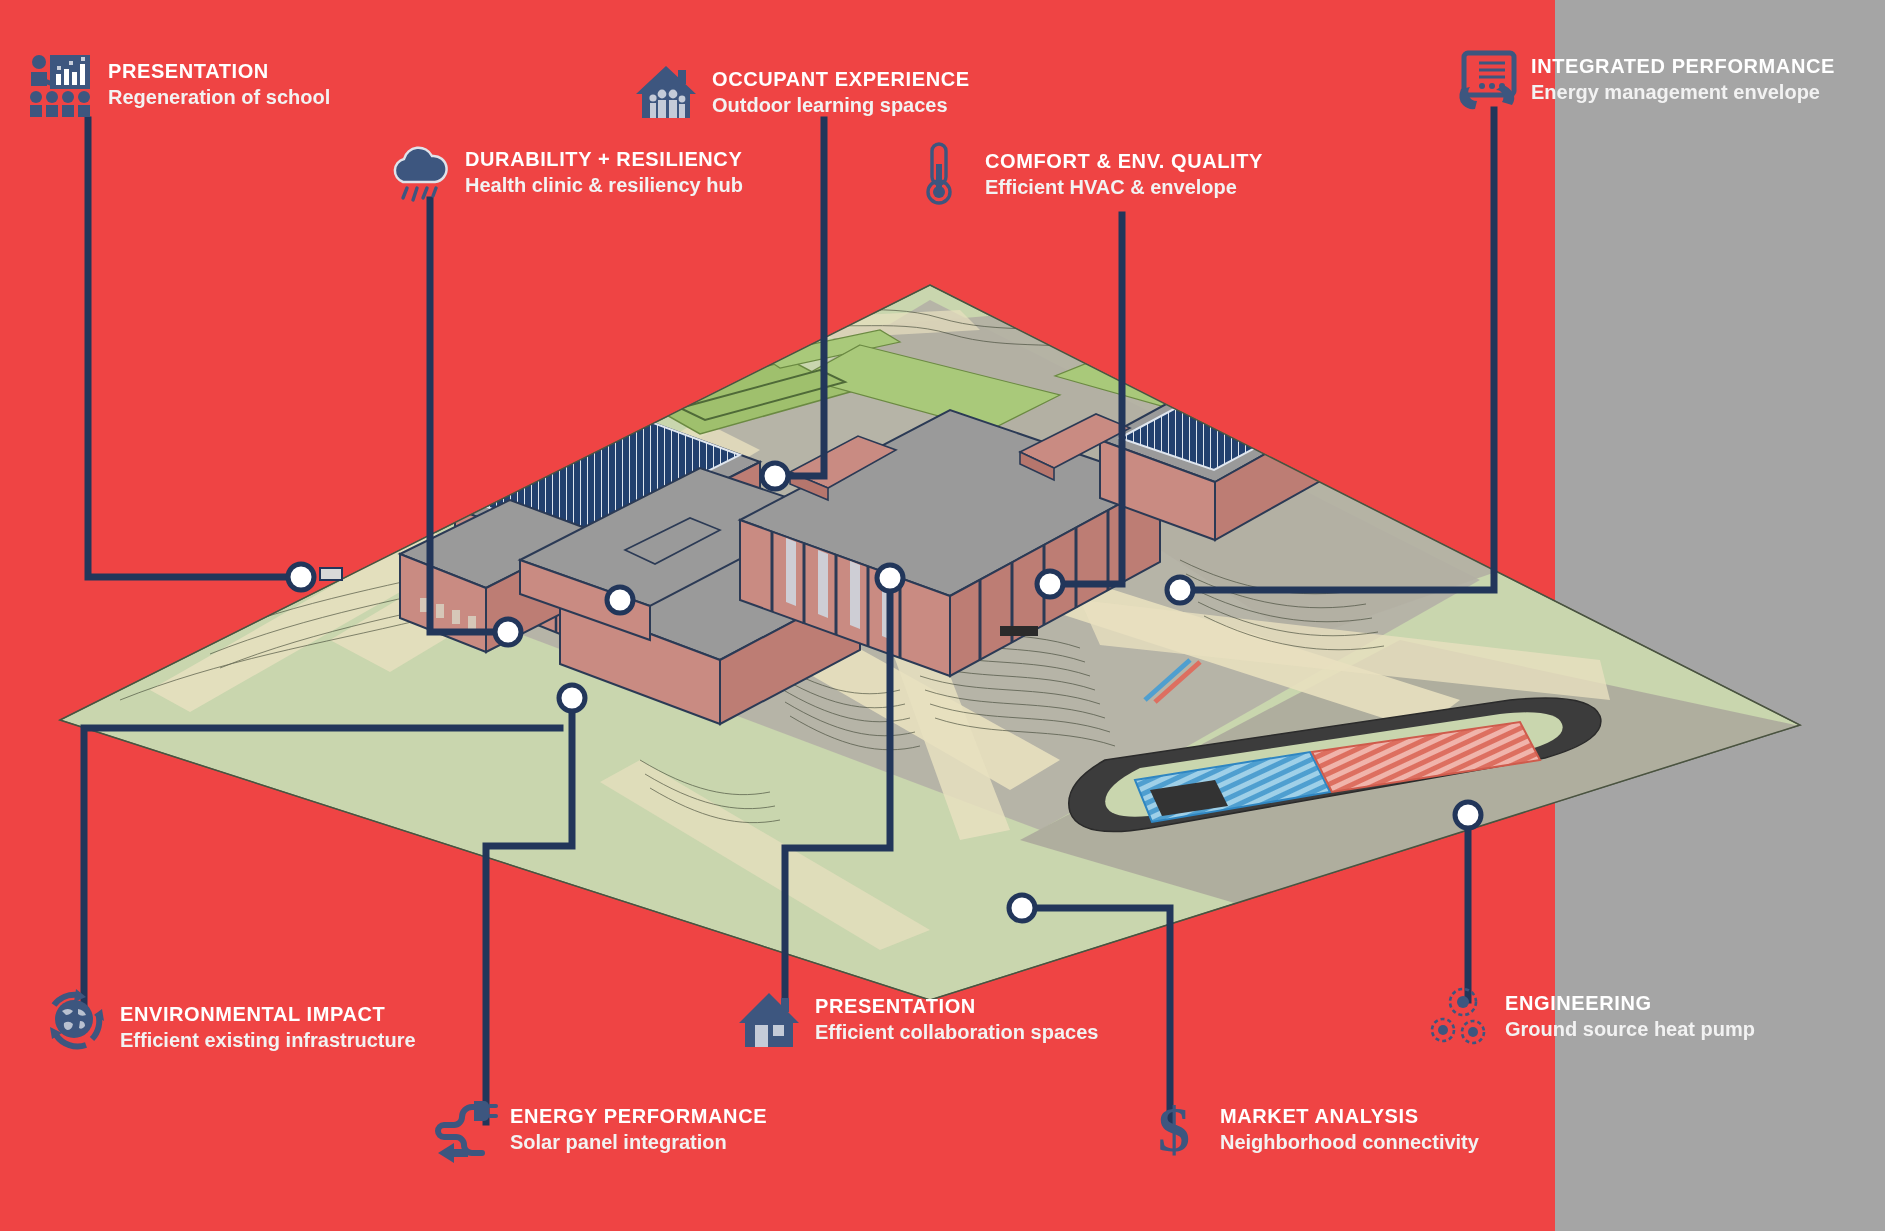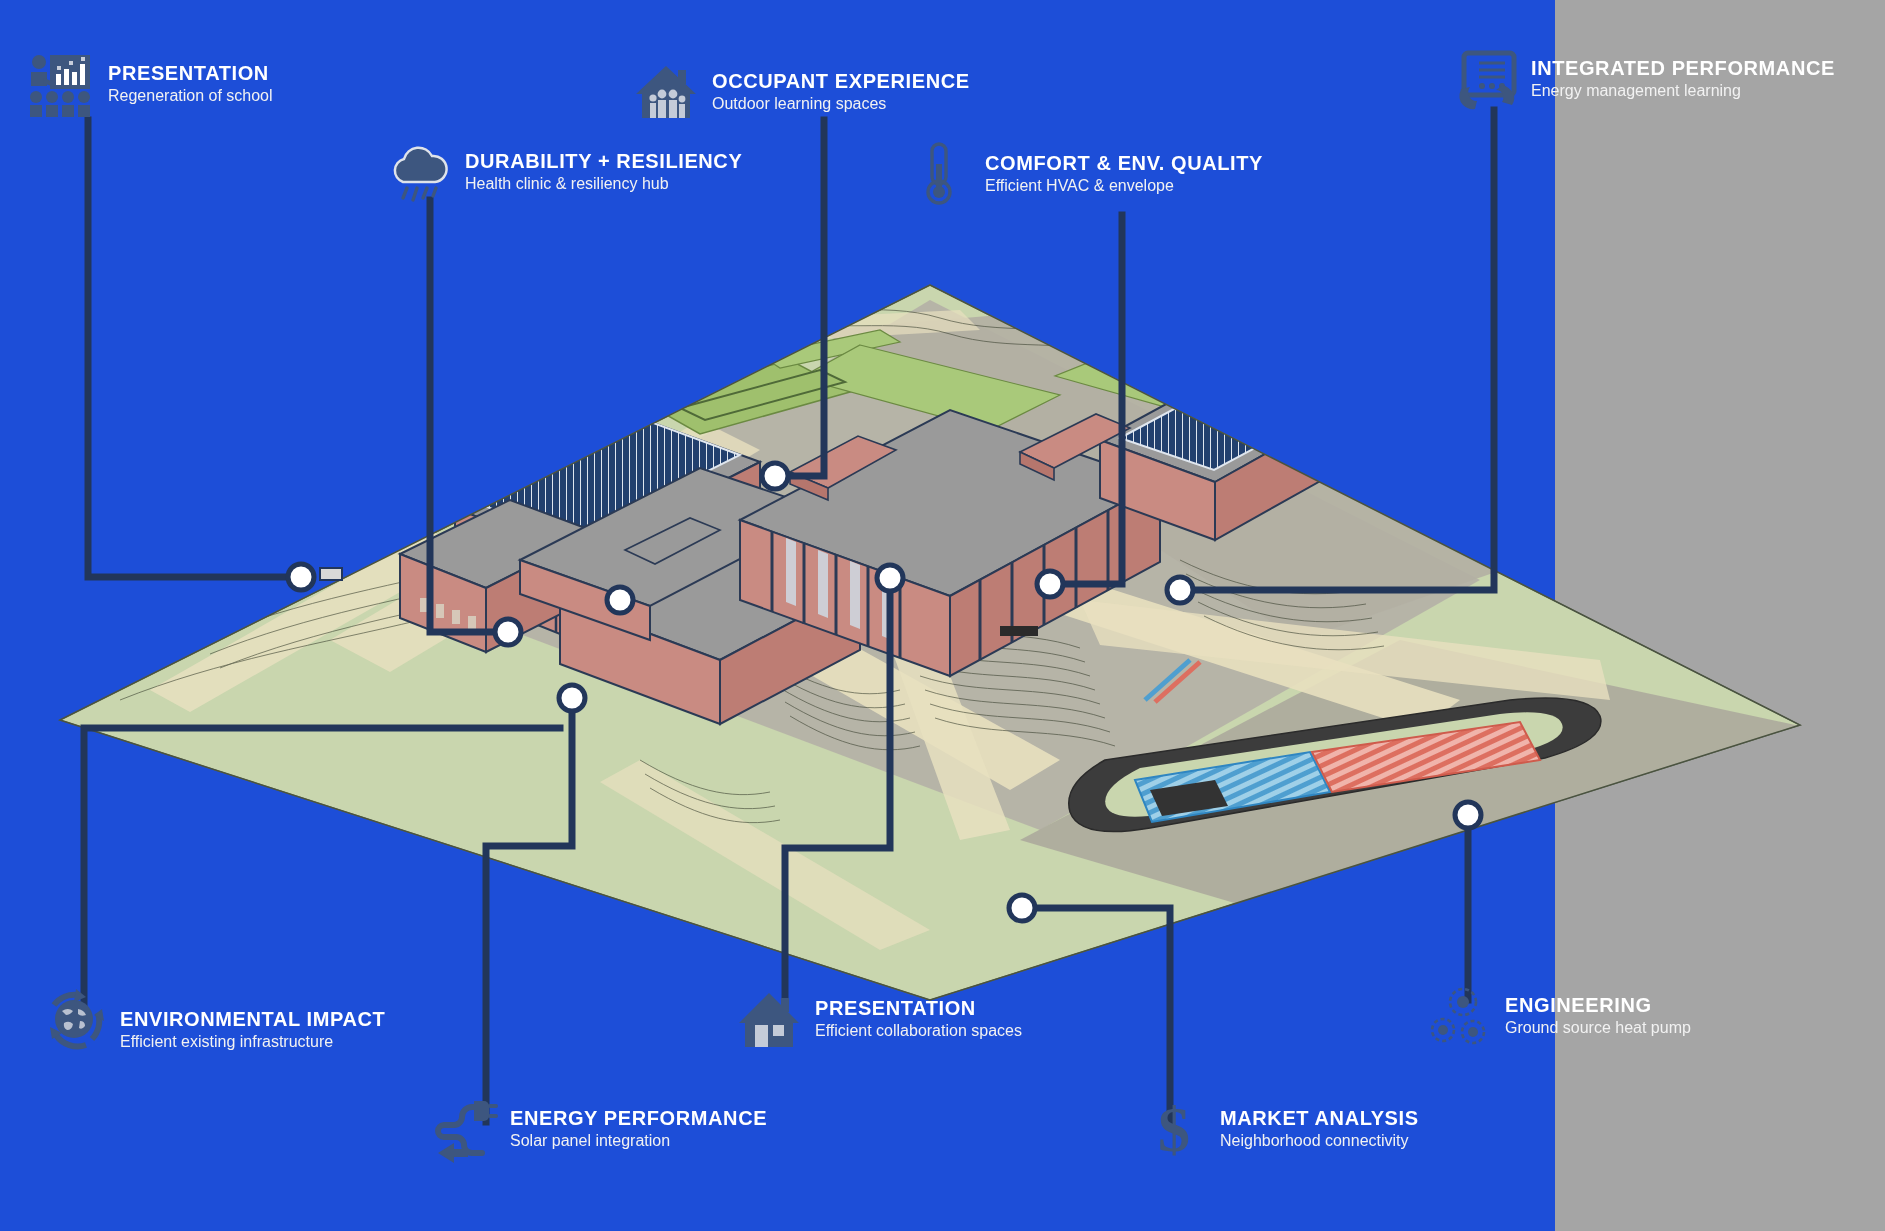--- a/index.html
+++ b/index.html
@@ -3,38 +3,38 @@
 <meta charset="utf-8">
 <title>Integrated Design Diagram</title>
 <style>
   * { margin:0; padding:0; box-sizing:border-box; }
   html,body {
     width:1885px; height:1231px;
     background:#a5a5a5;
     font-family:"Liberation Sans", sans-serif;
     overflow:hidden;
   }
-  #stage { position:relative; width:1555px; height:1231px; background:#1d4ed8; }
+  #stage { position:relative; width:1555px; height:1231px; background:#ef4444; }
   #site-svg, #leader-svg { position:absolute; left:0; top:0; width:1885px; height:1231px; }
   #site-svg { z-index:1; }
   #leader-svg { z-index:2; }
   .callout {
     position:absolute; z-index:3;
     display:flex; align-items:center; gap:12px;
     white-space:nowrap;
   }
   .co-icon { flex:0 0 auto; width:68px; height:68px; display:block; }
   .co-icon svg { width:100%; height:100%; display:block; }
   .co-text { display:flex; flex-direction:column; justify-content:center; }
   .co-title {
     font-size:20px; font-weight:bold; color:#ffffff;
     letter-spacing:0.6px; line-height:1.25;
   }
   .co-sub {
-    font-size:16px; font-weight:normal; color:#f2f2f2;
+    font-size:20px; font-weight:bold; color:#f2f2f2;
     line-height:1.3;
   }
 </style>
 </head>
 <body>
 
 <div id="stage">
 
   <svg id="site-svg" viewBox="0 0 1885 1231" preserveAspectRatio="none">
     <defs>
@@ -355,21 +355,21 @@
           <circle cx="27" cy="41" r="3"></circle>
             <circle cx="37" cy="41" r="3"></circle>
             <circle cx="47" cy="41" r="3"></circle>
         </g>
         <path d="M6 44 q-4 10 2 16 q5 5 12 4 l2 -8 q-6 0 -8 -5 q-2 -5 1 -9 z" fill="#3d567f"></path>
         <path d="M48 40 q6 2 10 8 q3 6 -1 12 l-10 -3 q3 -5 0 -9 q-2 -3 -6 -3 z" fill="#3d567f"></path>
       </svg>
     </span>
     <span class="co-text">
       <span class="co-title">INTEGRATED PERFORMANCE</span>
-      <span class="co-sub">Energy management learning</span>
+      <span class="co-sub">Energy management envelope</span>
     </span>
   </div>
 
   <div class="callout" style="left:40px; top:985px;align-items:flex-end;">
     <span class="co-icon">
       <svg viewBox="0 0 68 68">
         <circle cx="34" cy="34" r="19" fill="#3d567f"></circle>
         <g fill="#b9c1d0">
           <path d="M22 26 q6 -4 11 0 q-3 4 -7 4 z"></path>
           <path d="M38 24 q6 1 8 6 q-5 2 -8 -1 z"></path>

